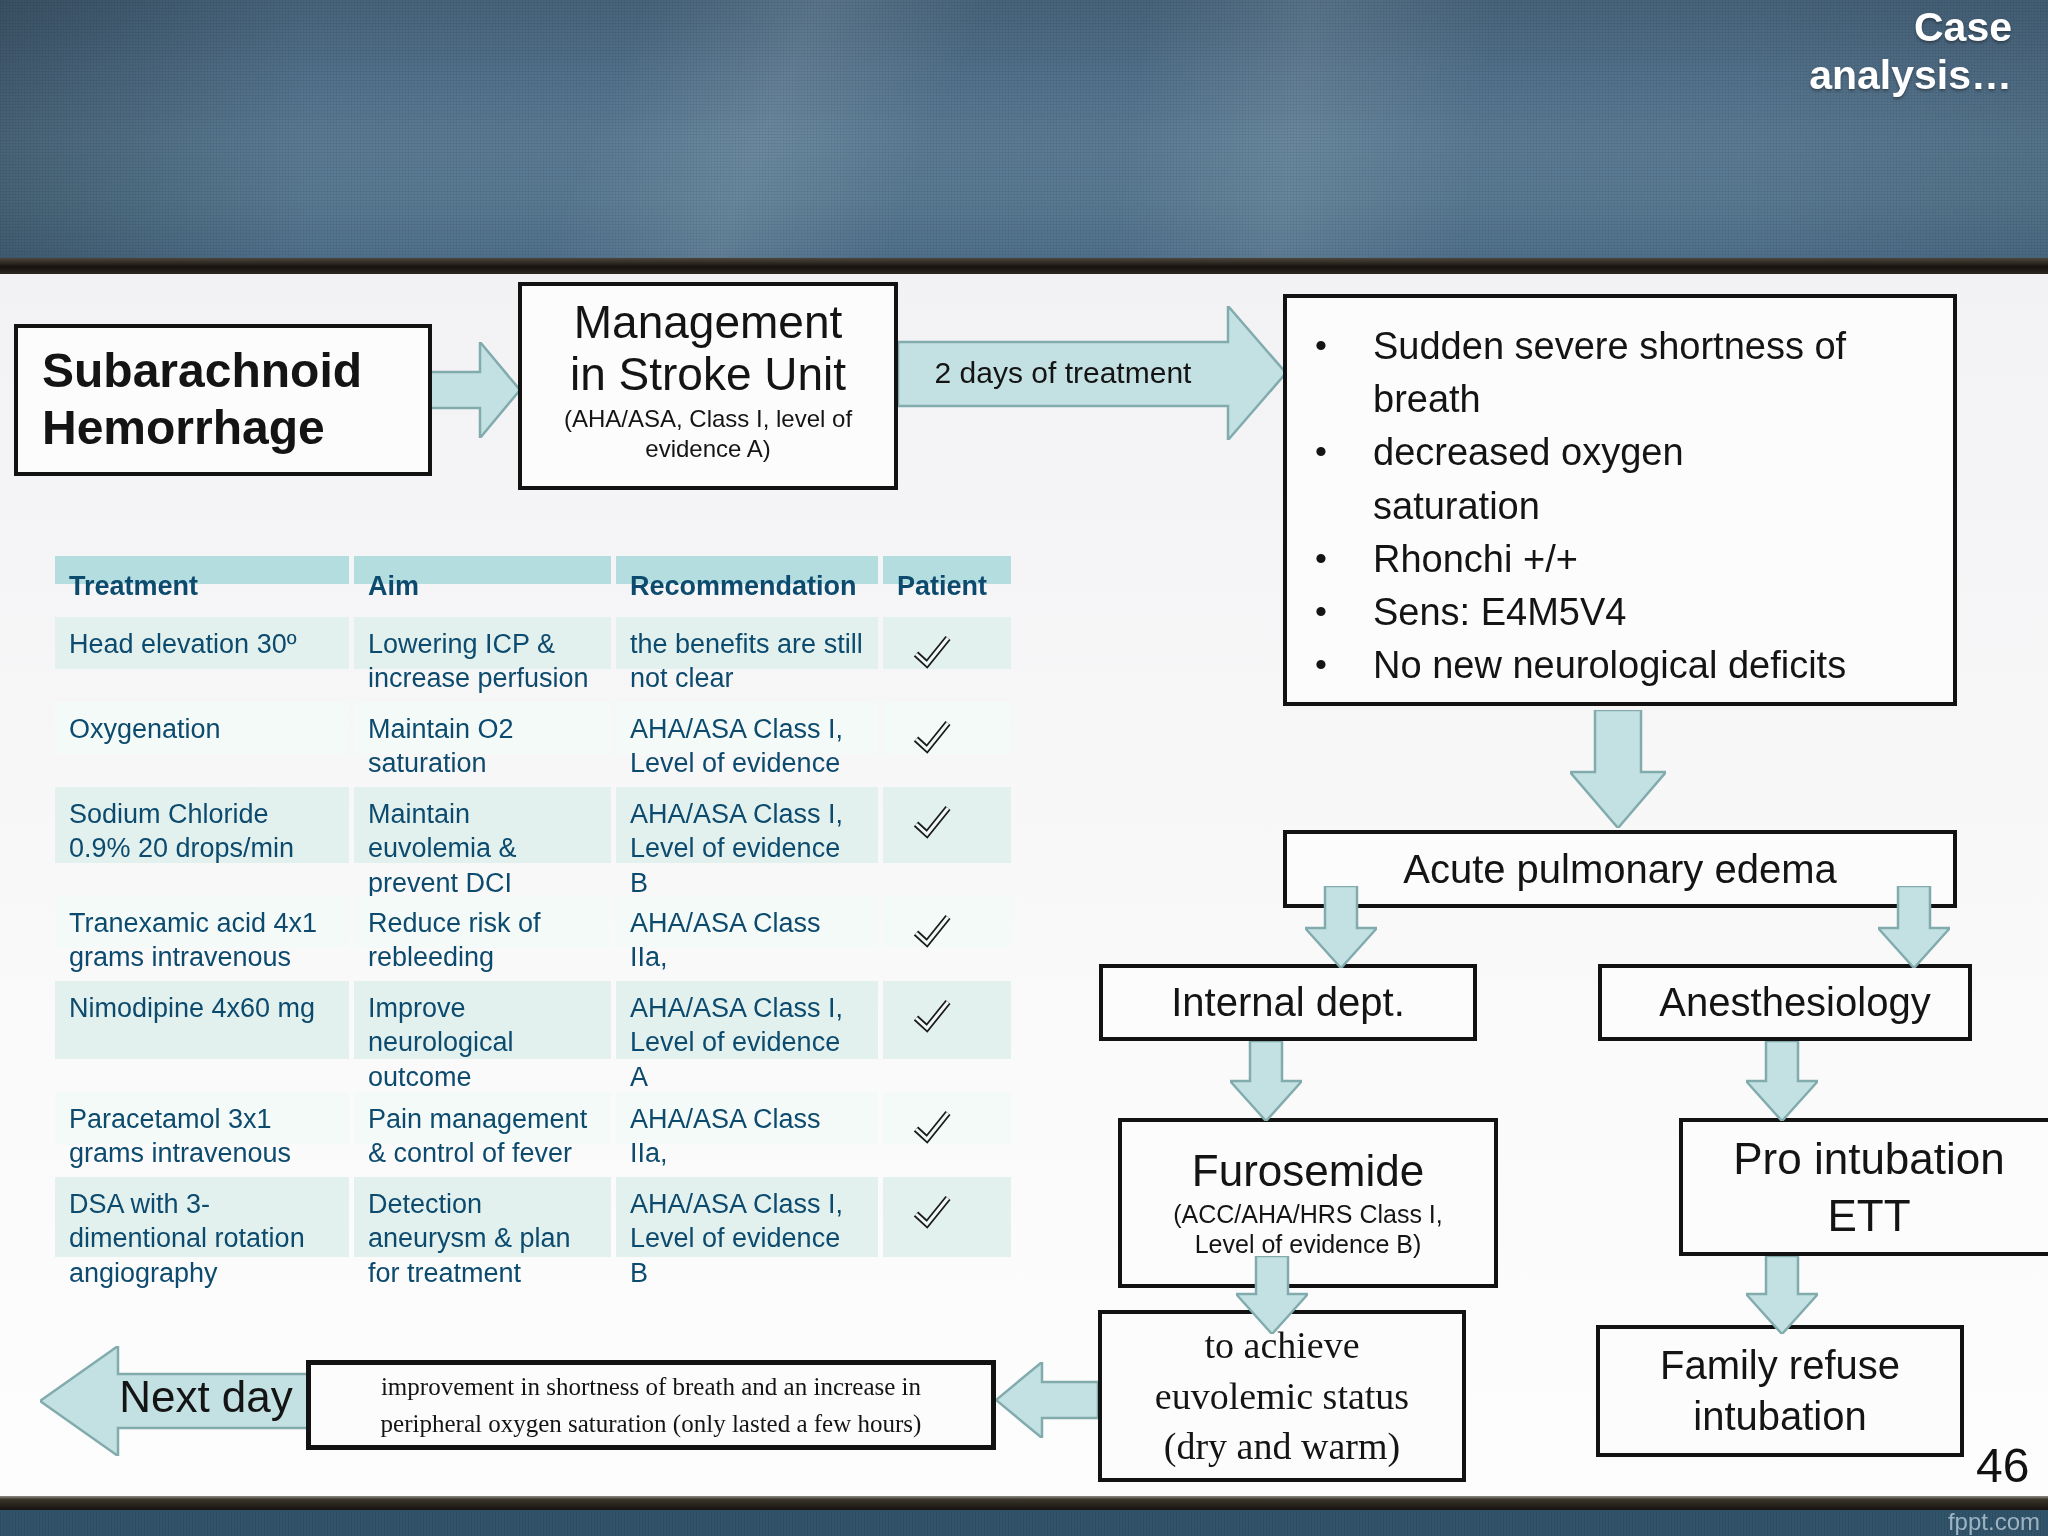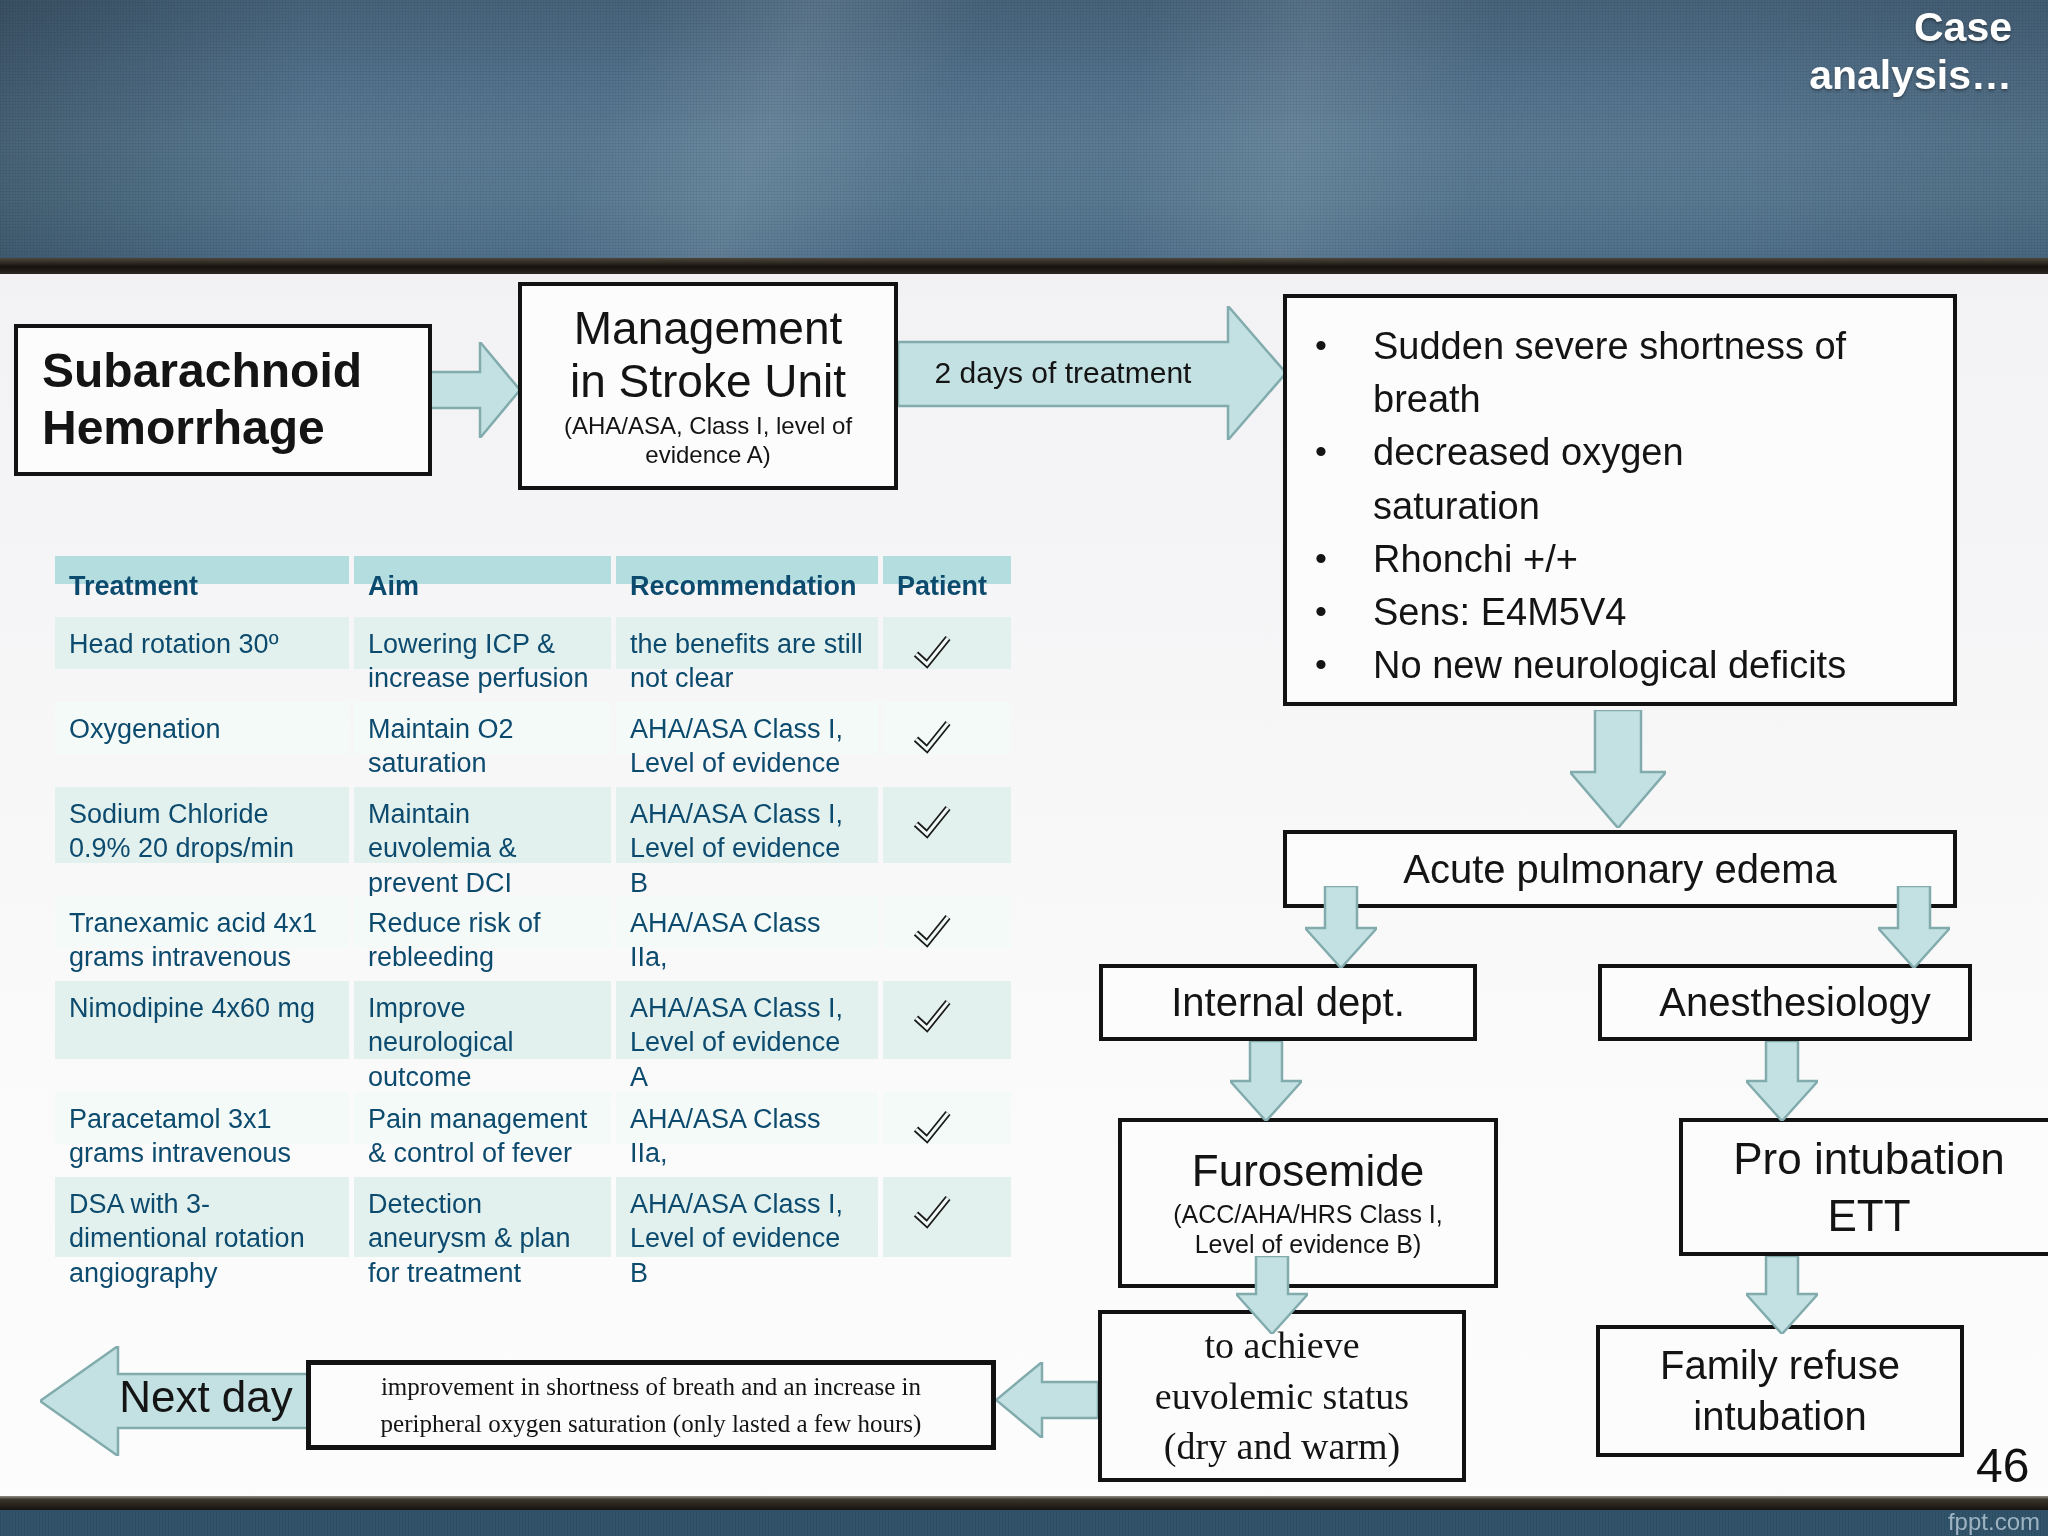--- a/index.html
+++ b/index.html
@@ -30,21 +30,21 @@
     text-shadow:0 2px 3px rgba(0,0,0,0.35);}
   .watermark{position:absolute;right:8px;top:1508px;z-index:4;font-size:24px;line-height:28px;color:#9db3c2;}
   .page-num{position:absolute;left:1976px;top:1438px;font-size:48px;color:#111;}
   
   .bx{position:absolute;box-sizing:border-box;background:#fcfcfd;border:4px solid #121212;
       display:flex;flex-direction:column;align-items:center;justify-content:center;
       text-align:center;z-index:4;white-space:pre-line;}
   .serif{font-family:"Liberation Serif",serif;}
   .sah{left:14px;top:324px;width:418px;height:152px;align-items:flex-start;
        padding-left:24px;font-size:48px;font-weight:bold;line-height:1.18;text-align:left;}
-  .mgmt{left:518px;top:282px;width:380px;height:208px;padding:6px 2px;}
+  .mgmt{left:518px;top:282px;width:380px;height:208px;padding:23px 2px;justify-content:flex-end;}
   .mgmt-title{font-size:46px;line-height:1.14;white-space:pre-line;}
   .mgmt-sub{font-size:24px;line-height:1.22;margin-top:4px;white-space:pre-line;}
   .bullets{left:1283px;top:294px;width:674px;height:412px;align-items:stretch;justify-content:flex-start;
            padding:22px 14px 10px 28px;text-align:left;}
   .b-item{display:flex;font-size:38px;line-height:1.40;}
   .b-dot{width:58px;flex:none;font-size:34px;padding-top:2px;}
   .b-txt{flex:1;white-space:pre-line;}
   .ape{left:1283px;top:830px;width:674px;height:78px;font-size:40px;}
   .internal{left:1099px;top:964px;width:378px;height:77px;font-size:40px;}
   .anesth{left:1598px;top:964px;width:374px;height:77px;font-size:40px;padding-left:20px;}
@@ -203,21 +203,21 @@
     <polygon points="268,28 78,28 78,0 0,55 78,110 78,82 268,82"></polygon>
   </svg>
   <div class="nextday-label">Next day</div>
 
   <div class="tbl">
     <div class="tc th">Treatment</div>
     <div class="tc th">Aim</div>
     <div class="tc th">Recommendation</div>
     <div class="tc th">Patient</div>
 
-    <div class="tc ro">Head rotation 30º</div>
+    <div class="tc ro">Head elevation 30º</div>
     <div class="tc ro">Lowering ICP &amp;
 increase perfusion</div>
     <div class="tc ro">the benefits are still
 not clear</div>
     <div class="tc ro pc">
       <svg class="check" viewBox="0 0 46 40">
           <path class="ck-o" d="M7 23 L18 33 L39 7"></path>
           <path class="ck-i" d="M7 23 L18 33 L39 7"></path>
         </svg>
     </div>

